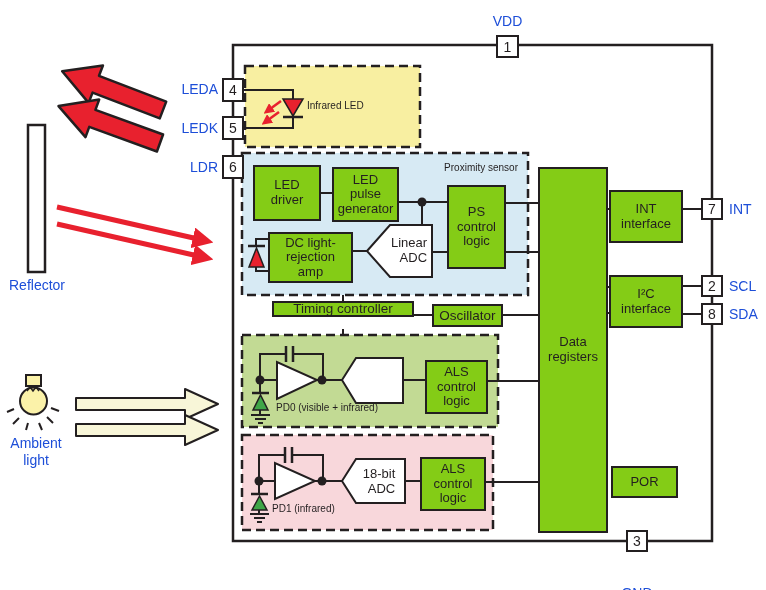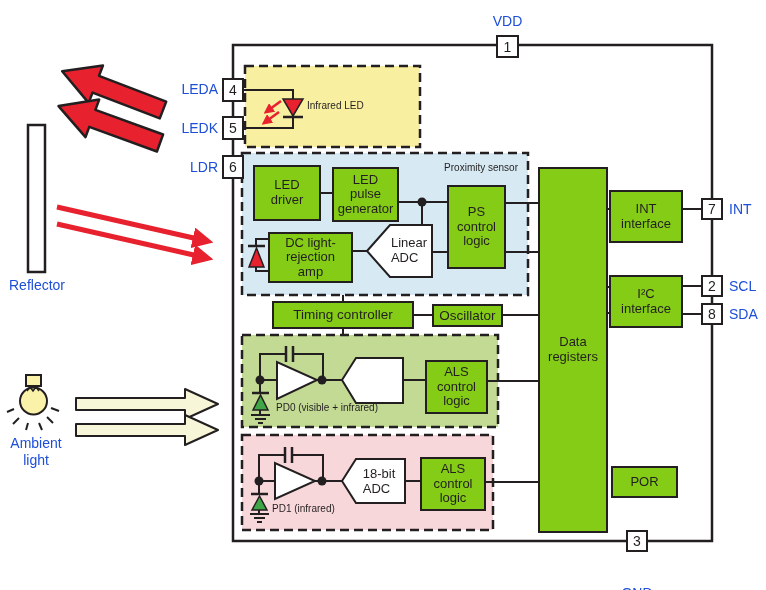--- a/index.html
+++ b/index.html
@@ -3,21 +3,21 @@
 <meta charset="utf-8">
 <style>
   html,body{margin:0;padding:0;background:#fff;}
   #stage{position:relative;width:766px;height:590px;background:#ffffff;overflow:hidden;
          font-family:"Liberation Sans", sans-serif;color:#231F20;}
   #diagram-svg{position:absolute;left:0;top:0;}
   .blk{position:absolute;box-sizing:border-box;background:#84cc16;border:2px solid #231F20;
        display:flex;align-items:center;justify-content:center;text-align:center;
        white-space:pre-line;font-size:13px;line-height:1.12;color:#231F20;}
   .ptxt{position:absolute;box-sizing:border-box;display:flex;align-items:center;justify-content:center;
-        text-align:left;white-space:pre-line;font-size:13px;line-height:1.12;color:#231F20;}
+        text-align:right;white-space:pre-line;font-size:13px;line-height:1.12;color:#231F20;}
   .pin{position:absolute;box-sizing:border-box;background:#fff;border:2px solid #231F20;
        display:flex;align-items:center;justify-content:center;font-size:14px;color:#231F20;}
   .lbl{position:absolute;font-size:14px;line-height:1.18;color:#1d4ed8;white-space:pre-line;}
   .lbl.right{text-align:right;}
   .lbl.center{text-align:center;}
   .seclbl{position:absolute;font-size:10px;color:#231F20;white-space:nowrap;}
   .seclbl.right{text-align:right;}
 </style>
 </head>
 <body>
@@ -133,21 +133,21 @@
 driver</div>
   <div class="blk" style="left:332px;top:167px;width:67px;height:55px">LED
 pulse
 generator</div>
   <div class="blk" style="left:447px;top:185px;width:59px;height:84px">PS
 control
 logic</div>
   <div class="blk" style="left:268px;top:232px;width:85px;height:51px">DC light-
 rejection
 amp</div>
-  <div class="blk" style="left:272px;top:301px;width:142px;height:28px;font-size:13.5px">Timing controller</div>
+  <div class="blk" style="left:272px;top:301px;width:142px;height:16px;font-size:13.5px">Timing controller</div>
   <div class="blk" style="left:432px;top:304px;width:71px;height:23px;font-size:13.5px">Oscillator</div>
   <div class="blk" style="left:538px;top:167px;width:70px;height:366px">Data
 registers</div>
   <div class="blk" style="left:609px;top:190px;width:74px;height:53px">INT
 interface</div>
   <div class="blk" style="left:609px;top:275px;width:74px;height:53px">I²C
 interface</div>
   <div class="blk" style="left:611px;top:466px;width:67px;height:32px">POR</div>
   <div class="blk" style="left:425px;top:360px;width:63px;height:54px">ALS
 control

